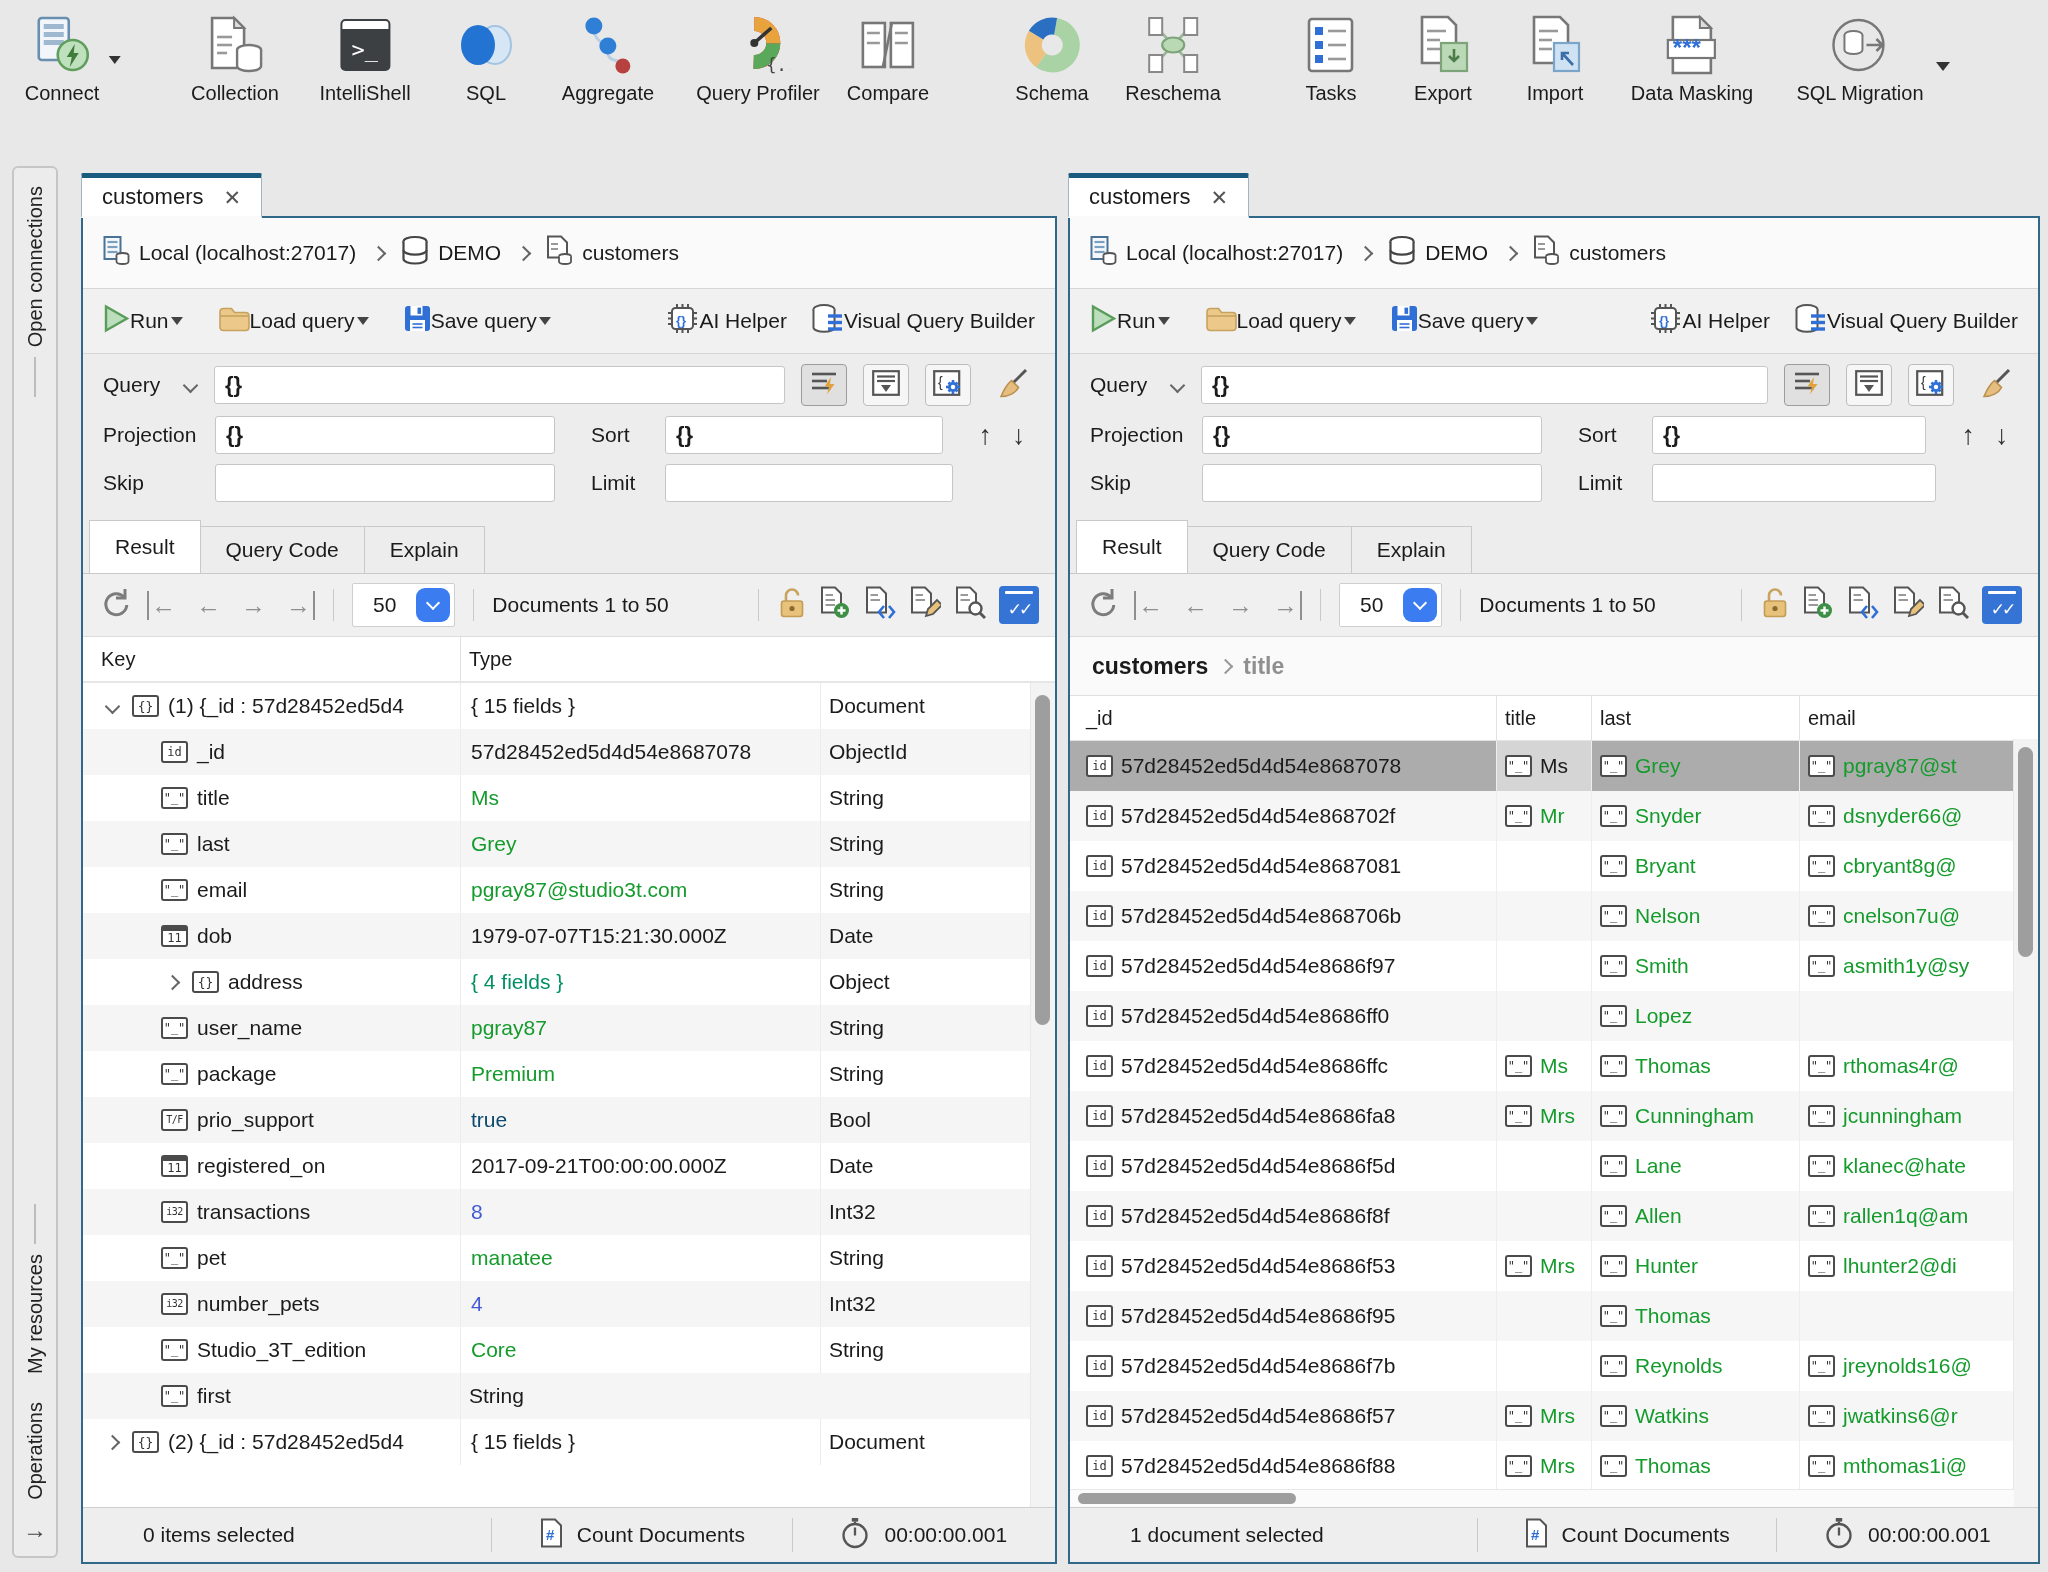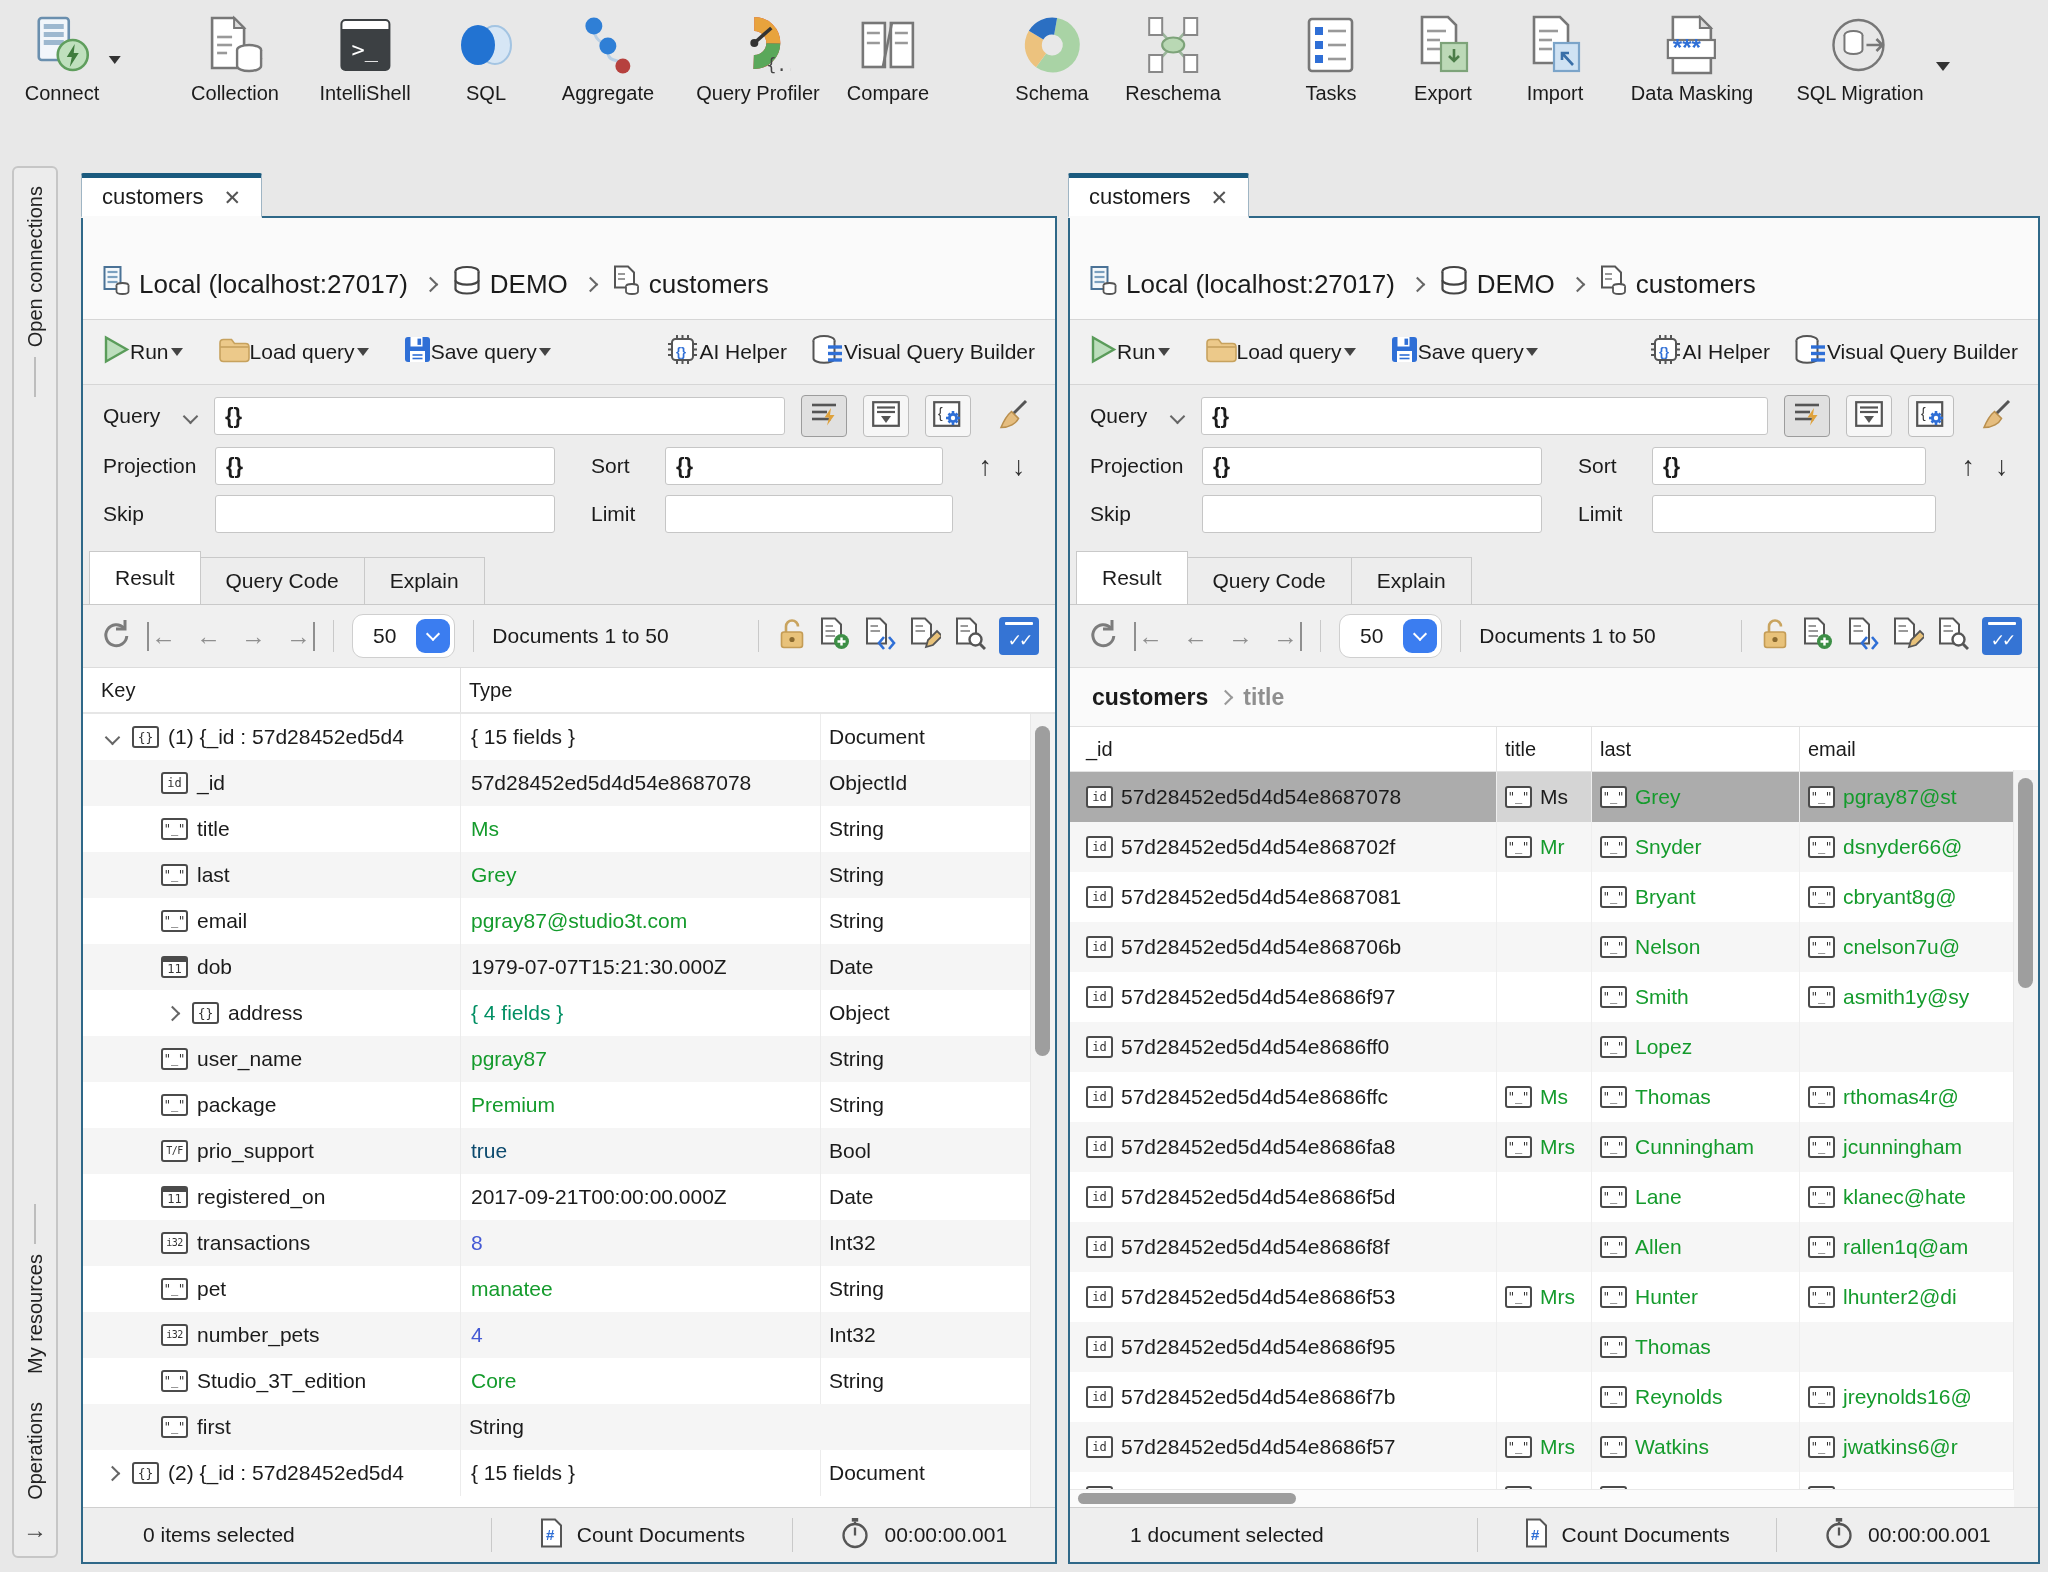--- a/index.html
+++ b/index.html
@@ -25,21 +25,21 @@
   .panel{position:absolute;top:166px;height:1398px;display:flex;flex-direction:column;}
   .panel.pleft{left:81px;width:976px;}
   .panel.pright{left:1068px;width:972px;}
 
   .tabrow{height:50px;display:flex;align-items:flex-end;}
   .tab{position:relative;z-index:2;margin-bottom:-2px;background:#fff;border:1px solid #9fb5c4;border-bottom:2px solid #fafafa;border-top:5px solid #1a5a7e;border-radius:2px 2px 0 0;padding:0 20px;height:45px;display:flex;align-items:center;gap:20px;font-size:22px;box-sizing:border-box;}
   .tab-close{color:#555;font-size:21px;line-height:1;}
 
   .panel-body{flex:1;border:2px solid #2f6888;background:#fafafa;display:flex;flex-direction:column;min-height:0;box-sizing:border-box;}
 
-  .breadcrumb-row{height:70px;background:#fafafa;border-bottom:1px solid #d6d6d6;display:flex;align-items:center;padding:0 20px;gap:10px;font-size:26px;flex:none;margin-top:31px;}
+  .breadcrumb-row{height:70px;background:#fafafa;border-bottom:1px solid #d6d6d6;display:flex;align-items:center;padding:0 20px;gap:10px;font-size:21px;flex:none;}
   .crumb-item{display:flex;align-items:center;gap:9px;}
   .chev{display:inline-block;width:9px;height:9px;border-right:2px solid #666;border-bottom:2px solid #666;}
   .chev.right{transform:rotate(-45deg);}
   .chev.down{transform:rotate(45deg);}
   .crumb-sep{margin:0 7px;}
 
   .querybar{height:64px;display:flex;align-items:center;padding:0 20px;gap:9px;font-size:21px;border-bottom:1px solid #d6d6d6;background:#f1f1f1;flex:none;}
   .qb-group{display:flex;align-items:center;gap:0;margin-right:26px;cursor:default;}
   .qb-right{margin-left:auto;display:flex;gap:24px;}
   .qb-caret{border-left:6px solid transparent;border-right:6px solid transparent;border-top:8px solid #444;margin-left:2px;}
@@ -59,21 +59,21 @@
 
   .rtabs{display:flex;align-items:flex-end;height:58px;background:#ededed;border-bottom:1px solid #c9c9c9;padding:0 0 0 6px;flex:none;}
   .rtab{padding:0 25px;height:46px;display:flex;align-items:center;font-size:21px;border:1px solid #c9c9c9;border-bottom:none;background:#ededed;margin-right:-1px;}
   .rtab.active{background:#fff;height:52px;position:relative;z-index:1;}
 
   .pagerow{height:62px;display:flex;align-items:center;gap:12px;padding:0 16px;background:#f0f0f0;font-size:21px;flex:none;border-bottom:1px solid #dcdcdc;}
   .vsep{width:1px;height:32px;background:#c9c9c9;margin:0 6px;}
   .nav{color:#8f8f8f;font-size:25px;display:flex;gap:20px;align-items:center;margin-left:4px;}
   .nav .bar-l{border-left:2.5px solid #8f8f8f;padding-left:2px;}
   .nav .bar-r{border-right:2.5px solid #8f8f8f;padding-right:2px;}
-  .page-select{display:flex;align-items:center;background:#fff;border:1px solid #cfcfcf;border-radius:11px;height:44px;box-sizing:border-box;}
+  .page-select{display:flex;align-items:center;background:#fff;border:1px solid #cfcfcf;border-radius:2px;height:44px;box-sizing:border-box;}
   .ps-val{padding:0 16px 0 20px;font-size:21px;}
   .ps-btn{width:34px;height:34px;margin:4px;background:#3b7df0;border-radius:9px;display:flex;align-items:center;justify-content:center;}
   .ps-btn .chev{border-color:#fff;width:8px;height:8px;margin-top:-4px;}
   .doc-actions{margin-left:auto;display:flex;align-items:center;gap:13px;}
   .checkbtn{width:40px;height:38px;background:#3574d4;border-radius:4px;color:#fff;display:flex;flex-direction:column;align-items:center;justify-content:center;font-size:17px;letter-spacing:-4px;}
   .checkbtn .bar{width:28px;height:3px;background:#fff;margin-bottom:5px;border-radius:1px;}
 
   
   .content{flex:1;min-height:0;background:#fff;position:relative;overflow:hidden;display:flex;flex-direction:column;}
   .tree-header,.tree-row{display:flex;flex:none;}

